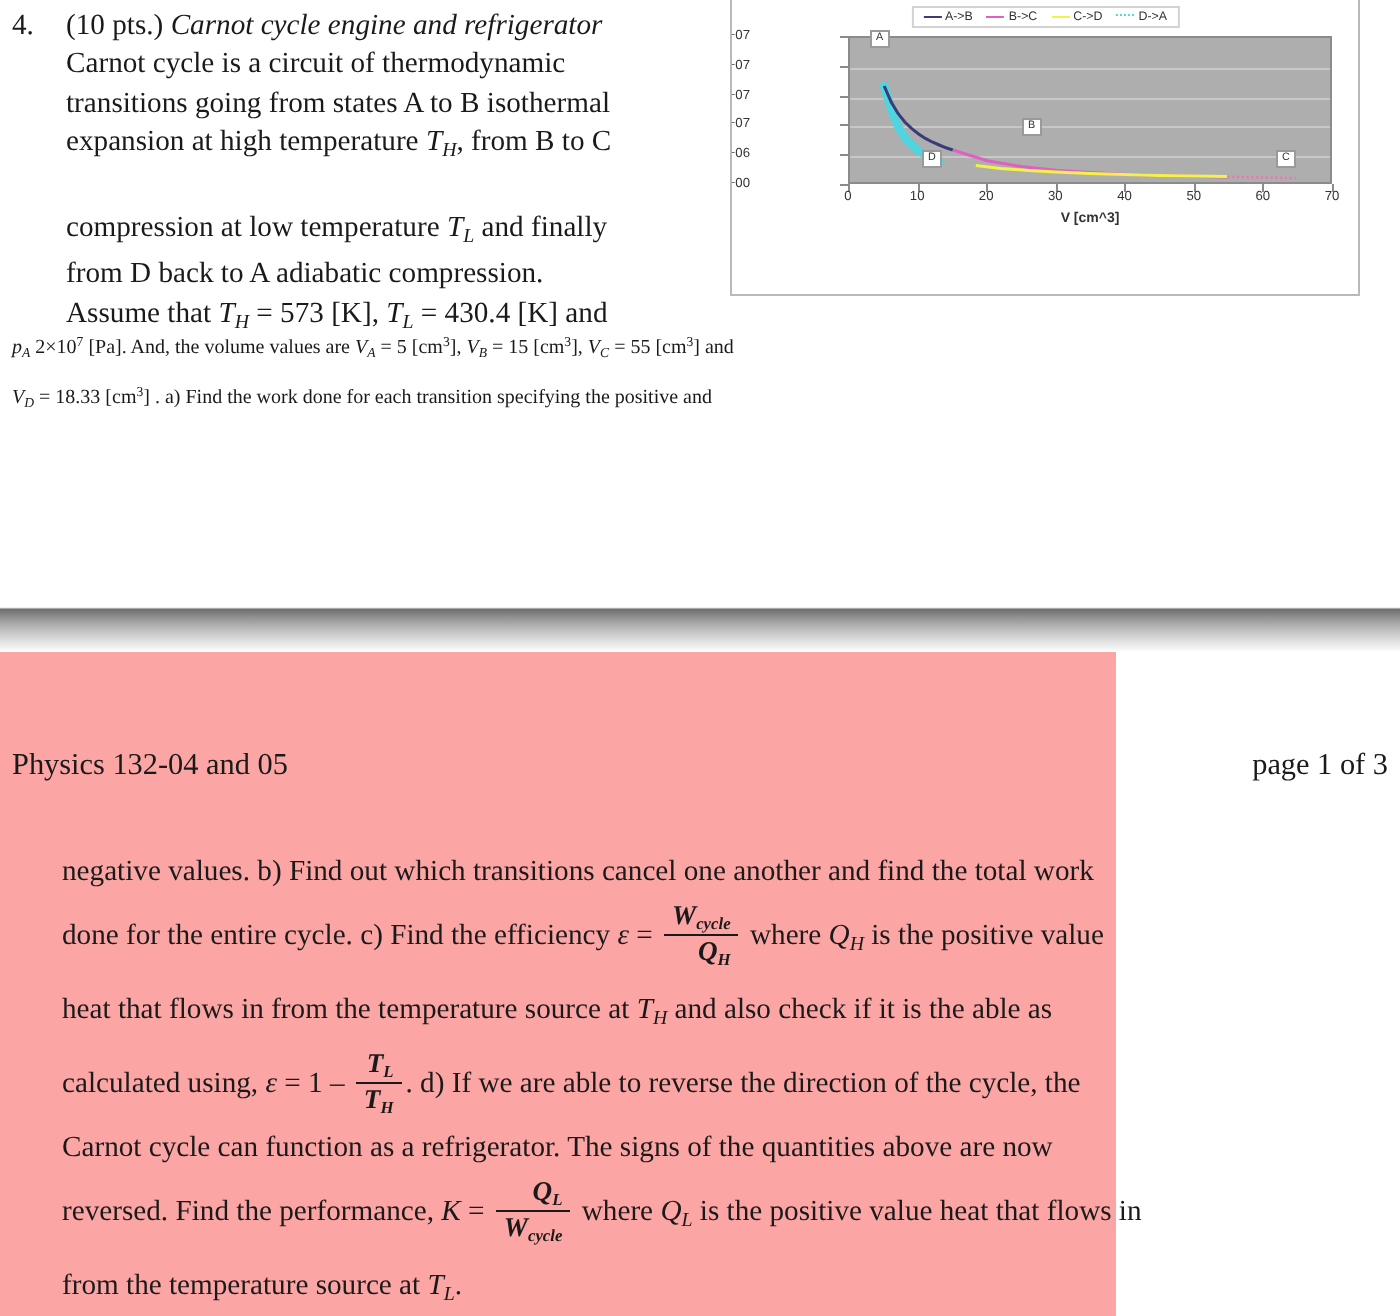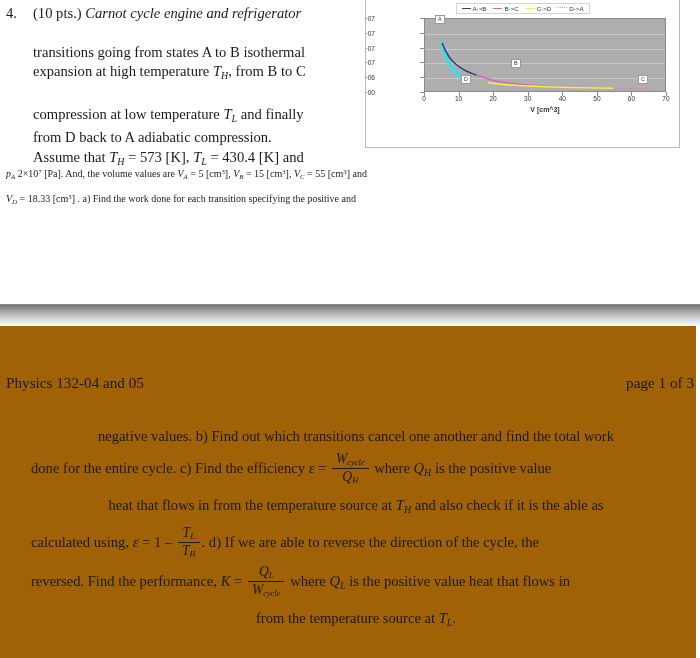--- a/index.html
+++ b/index.html
@@ -82,58 +82,58 @@
   }
 
   
   .divider{
     position:absolute;left:0;top:300px;width:700px;height:26px;
     background:linear-gradient(to bottom,#ffffff 0%,#ffffff 14%,#6f6f6f 18%,#8a8a8a 30%,
       #b5b5b5 52%,#d6d6d6 72%,#ececec 88%,#ffffff 100%);
   }
 
   
-  .frag-bot{position:absolute;left:0;top:326px;width:696px;height:332px;background:#a16207;}
+  .frag-bot{position:absolute;left:0;top:326px;width:558px;height:332px;background:#fca5a5;}
   .hdr{
     position:absolute;left:6px;top:48px;width:688px;
     font-size:15.2px;
   }
   .hdr .left{float:left;}
   .hdr .right{float:right;text-align:center;}
 
   .bodytext{
     position:absolute;left:31px;top:98px;width:650px;
     font-size:14.6px;
   }
   .ln{display:block;margin-bottom:1px;}
   .ln.tall{line-height:38px;}
-  .ln.flat{line-height:24px;text-align:center;}
+  .ln.flat{line-height:24px;}
 
   .frac{
     display:inline-block;vertical-align:middle;
-    text-align:center;font-size:0.93em;
-    margin:0 2px;position:relative;top:-1px;
+    text-align:right;font-size:0.93em;
+    margin:0 2px;position:relative;top:-1px;font-weight:bold;
   }
   .frac .nu{display:block;padding:0 4px;line-height:1.05;}
   .frac .de{display:block;border-top:1.3px solid #1a1a1a;padding:0 4px;line-height:1.15;}
   .sm{font-size:0.62em;font-style:italic;vertical-align:-0.28em;}
 </style>
 </head>
 <body>
 
 <div class="page">
 
   <div class="frag-top">
 
     <div class="prob">
       <span class="num">4.</span>
       <span class="body">
         <span>(10 pts.)</span>
         <span class="it">Carnot cycle engine and refrigerator</span><br>
-        <br>
+        <span>Carnot cycle is a circuit of thermodynamic</span><br>
         <span>transitions going from states A to B isothermal</span><br>
         <span>expansion at high temperature </span><span class="var">T</span><sub>H</sub><span>, from B to C</span><br>
         <br>
         <span>compression at low temperature </span><span class="var">T</span><sub>L</sub><span> and finally</span><br>
         <span>from D back to A adiabatic compression.</span><br>
         <span>Assume that </span><span class="var">T</span><sub>H</sub><span> = 573 [K], </span><span class="var">T</span><sub>L</sub><span> = 430.4 [K] and</span>
       </span>
     </div>
 
     <div class="wide">
@@ -238,20 +238,21 @@
     <div class="bodytext">
 
       <span class="ln flat">negative values.  b) Find out which transitions cancel one another and find the total work</span>
 
       <span class="ln tall"><span>done for the entire cycle.  c) Find the efficiency </span><span class="var">ε</span><span> = </span><span class="frac"><span class="nu"><span class="var">W</span><span class="sm">cycle</span></span><span class="de"><span class="var">Q</span><span class="sm">H</span></span></span><span> where </span><span class="var">Q</span><sub>H</sub><span> is the positive value</span></span>
 
       <span class="ln flat"><span>heat that flows in from the temperature source at </span><span class="var">T</span><sub>H</sub><span> and also check if it is the able as</span></span>
 
       <span class="ln tall"><span>calculated using, </span><span class="var">ε</span><span> = 1 – </span><span class="frac"><span class="nu"><span class="var">T</span><span class="sm">L</span></span><span class="de"><span class="var">T</span><span class="sm">H</span></span></span><span>.  d) If we are able to reverse the direction of the cycle, the</span></span>
 
+      <span class="ln flat">Carnot cycle can function as a refrigerator.  The signs of the quantities above are now</span>
 
       <span class="ln tall"><span>reversed.  Find the performance, </span><span class="var">K</span><span> = </span><span class="frac"><span class="nu"><span class="var">Q</span><span class="sm">L</span></span><span class="de"><span class="var">W</span><span class="sm">cycle</span></span></span><span> where </span><span class="var">Q</span><sub>L</sub><span> is the positive value heat that flows in</span></span>
 
       <span class="ln flat"><span>from the temperature source at </span><span class="var">T</span><sub>L</sub><span>.</span></span>
 
     </div>
   </div>
 
 </div>
 

